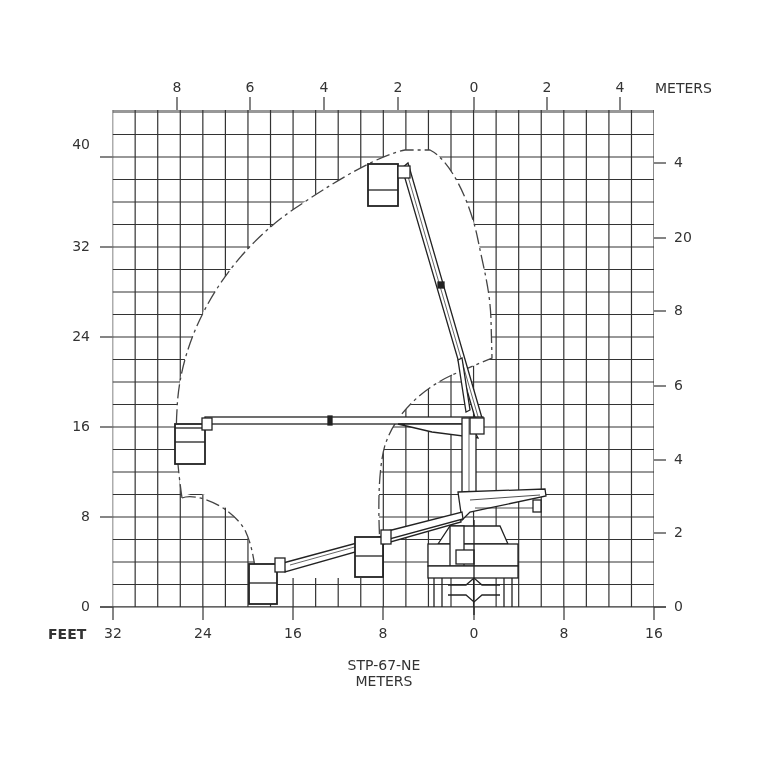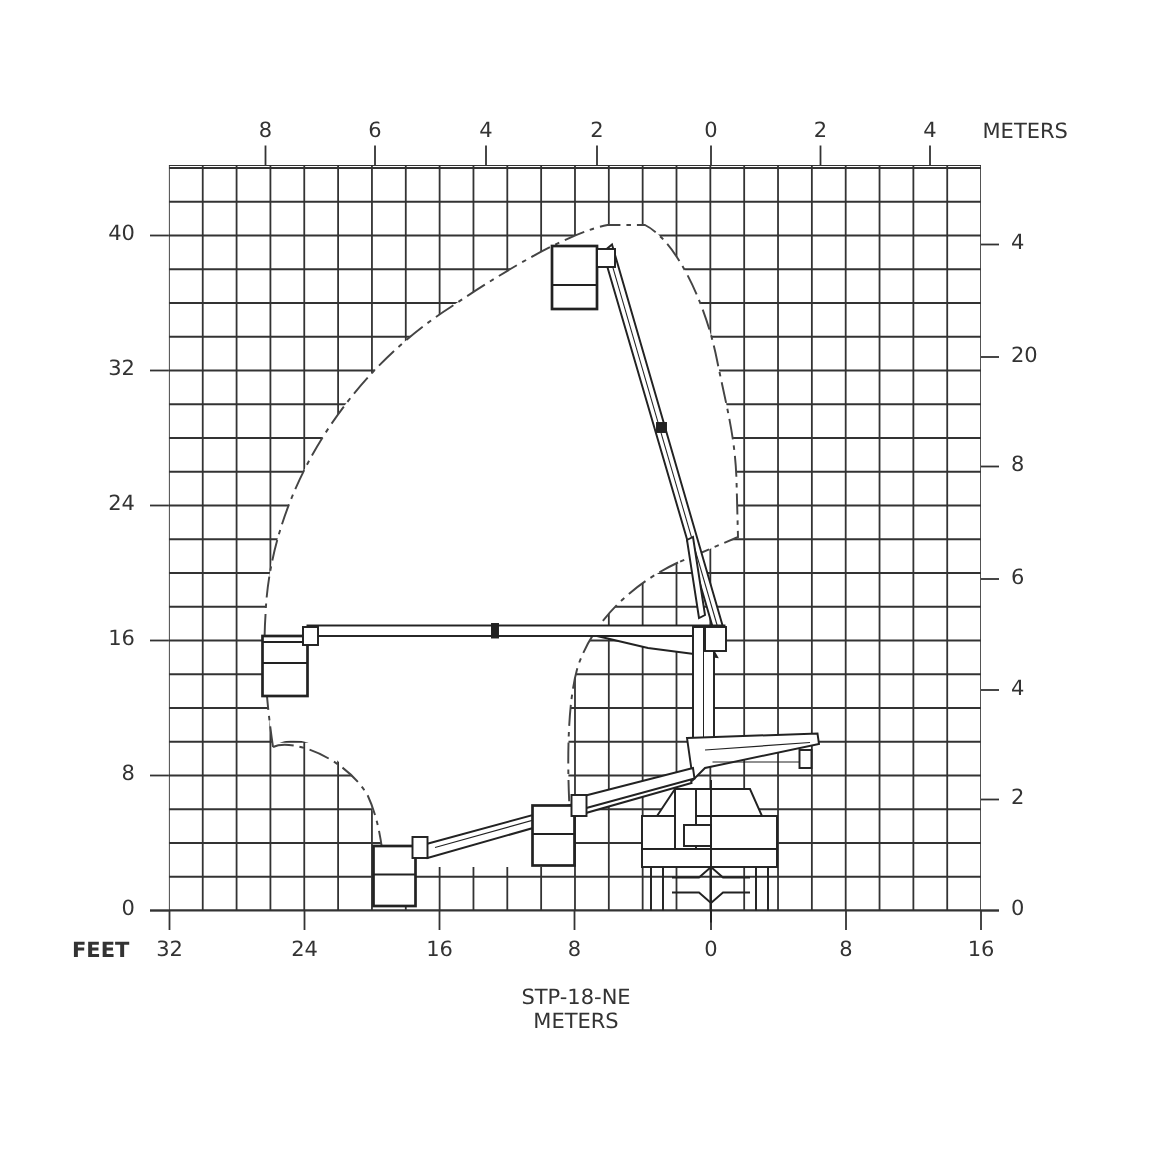--- a/index.html
+++ b/index.html
@@ -185,36 +185,36 @@
 <div id="bottom-labels">
     <div class="lbl c" style="left: 113px; top: 626px;">32</div>
     <div class="lbl c" style="left: 203px; top: 626px;">24</div>
     <div class="lbl c" style="left: 293px; top: 626px;">16</div>
     <div class="lbl c" style="left: 383px; top: 626px;">8</div>
     <div class="lbl c" style="left: 474px; top: 626px;">0</div>
     <div class="lbl c" style="left: 564px; top: 626px;">8</div>
     <div class="lbl c" style="left: 654px; top: 626px;">16</div>
   </div>
 <div id="left-labels">
-    <div class="lbl r" style="left: 90px; top: 149px;">40</div>
+    <div class="lbl r" style="left: 90px; top: 137px;">40</div>
     <div class="lbl r" style="left: 90px; top: 239px;">32</div>
     <div class="lbl r" style="left: 90px; top: 329px;">24</div>
     <div class="lbl r" style="left: 90px; top: 419px;">16</div>
     <div class="lbl r" style="left: 90px; top: 509px;">8</div>
     <div class="lbl r" style="left: 90px; top: 599px;">0</div>
   </div>
 <div id="right-labels">
     <div class="lbl " style="left: 674px; top: 155px;">4</div>
     <div class="lbl " style="left: 674px; top: 230px;">20</div>
     <div class="lbl " style="left: 674px; top: 303px;">8</div>
     <div class="lbl " style="left: 674px; top: 378px;">6</div>
     <div class="lbl " style="left: 674px; top: 452px;">4</div>
     <div class="lbl " style="left: 674px; top: 525px;">2</div>
     <div class="lbl " style="left: 674px; top: 599px;">0</div>
   </div>
 
 <div class="lbl" style="left:655px; top:81px;">METERS</div>
 <div class="lbl" style="left:48px; top:627px;font-weight:bold;">FEET</div>
 
 <div class="caption" style="top:657px;">
-  <div>STP-18-NE</div>
+  <div>STP-67-NE</div>
   <div>METERS</div>
 </div>
 
 </body></html>

